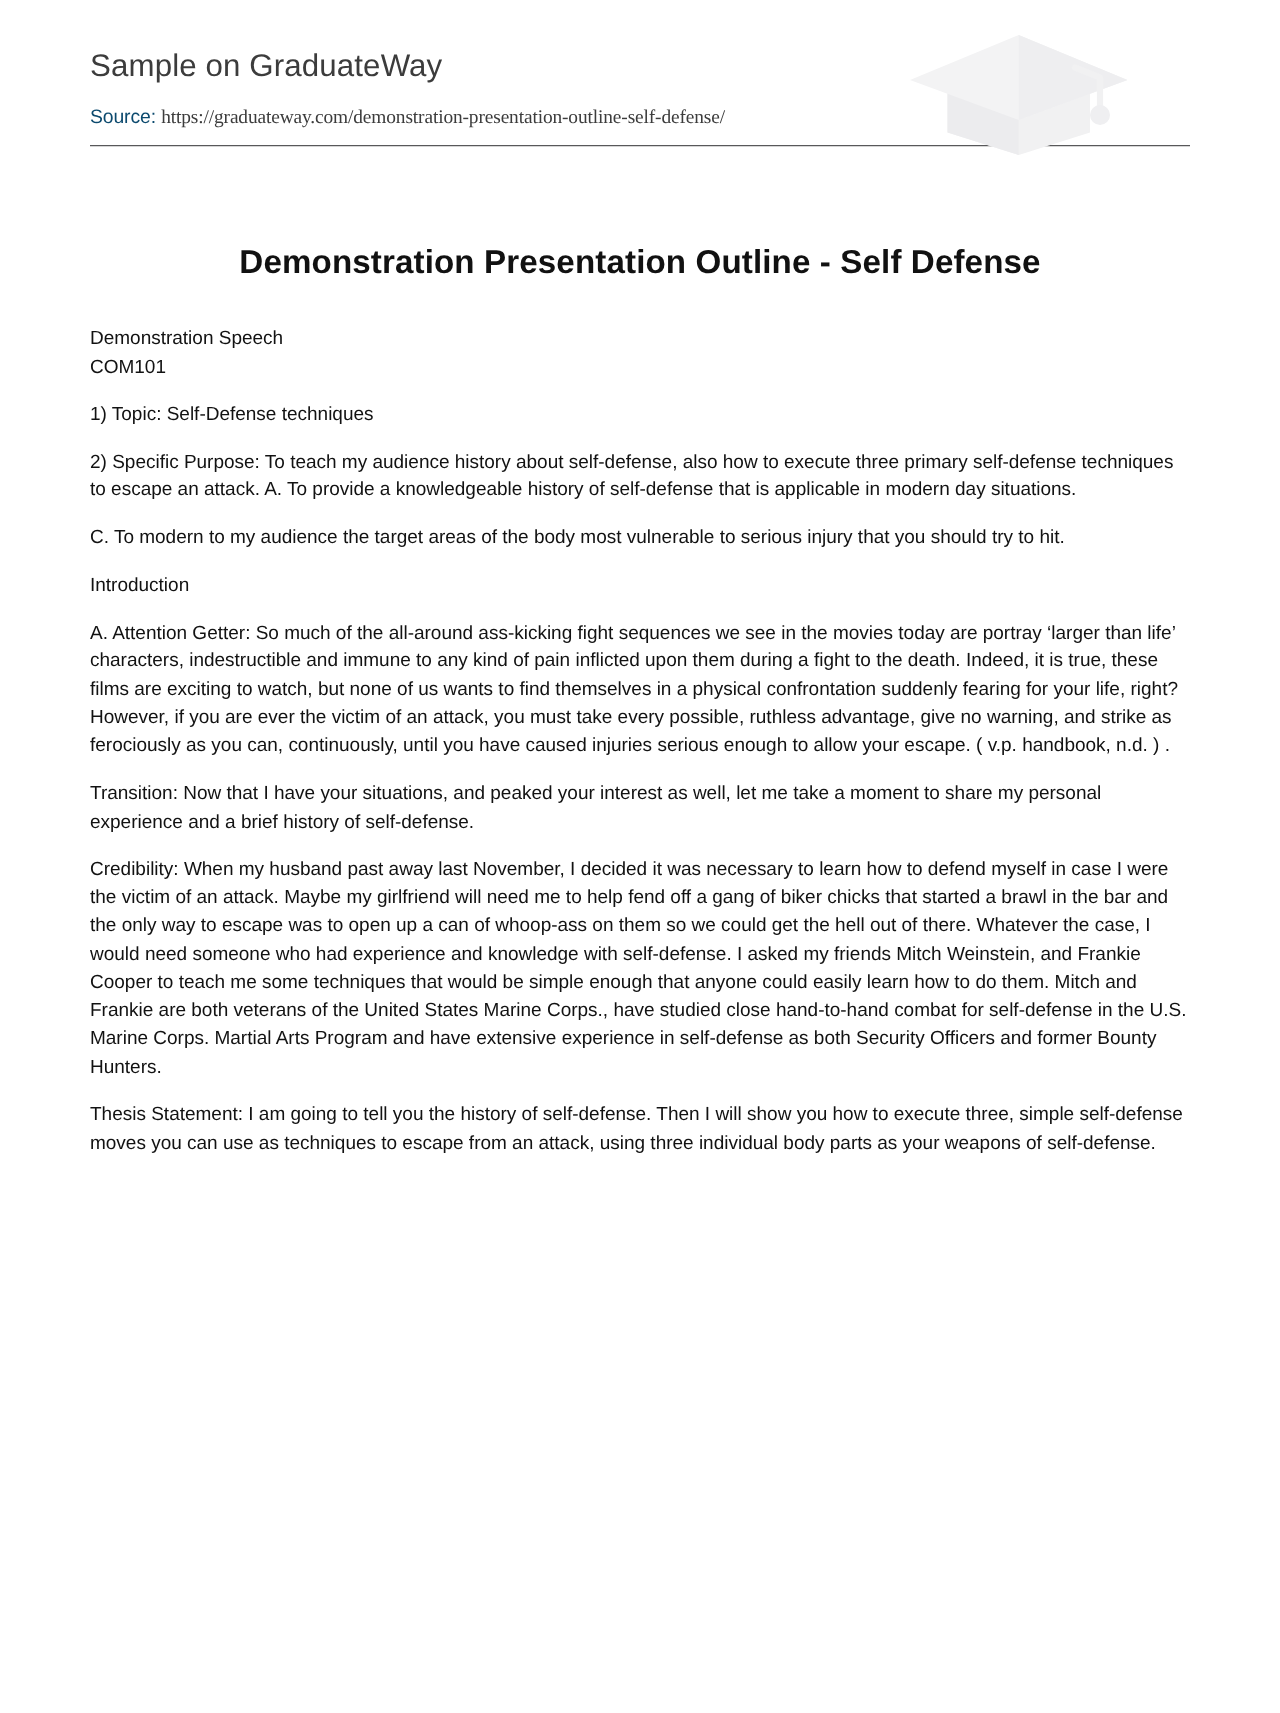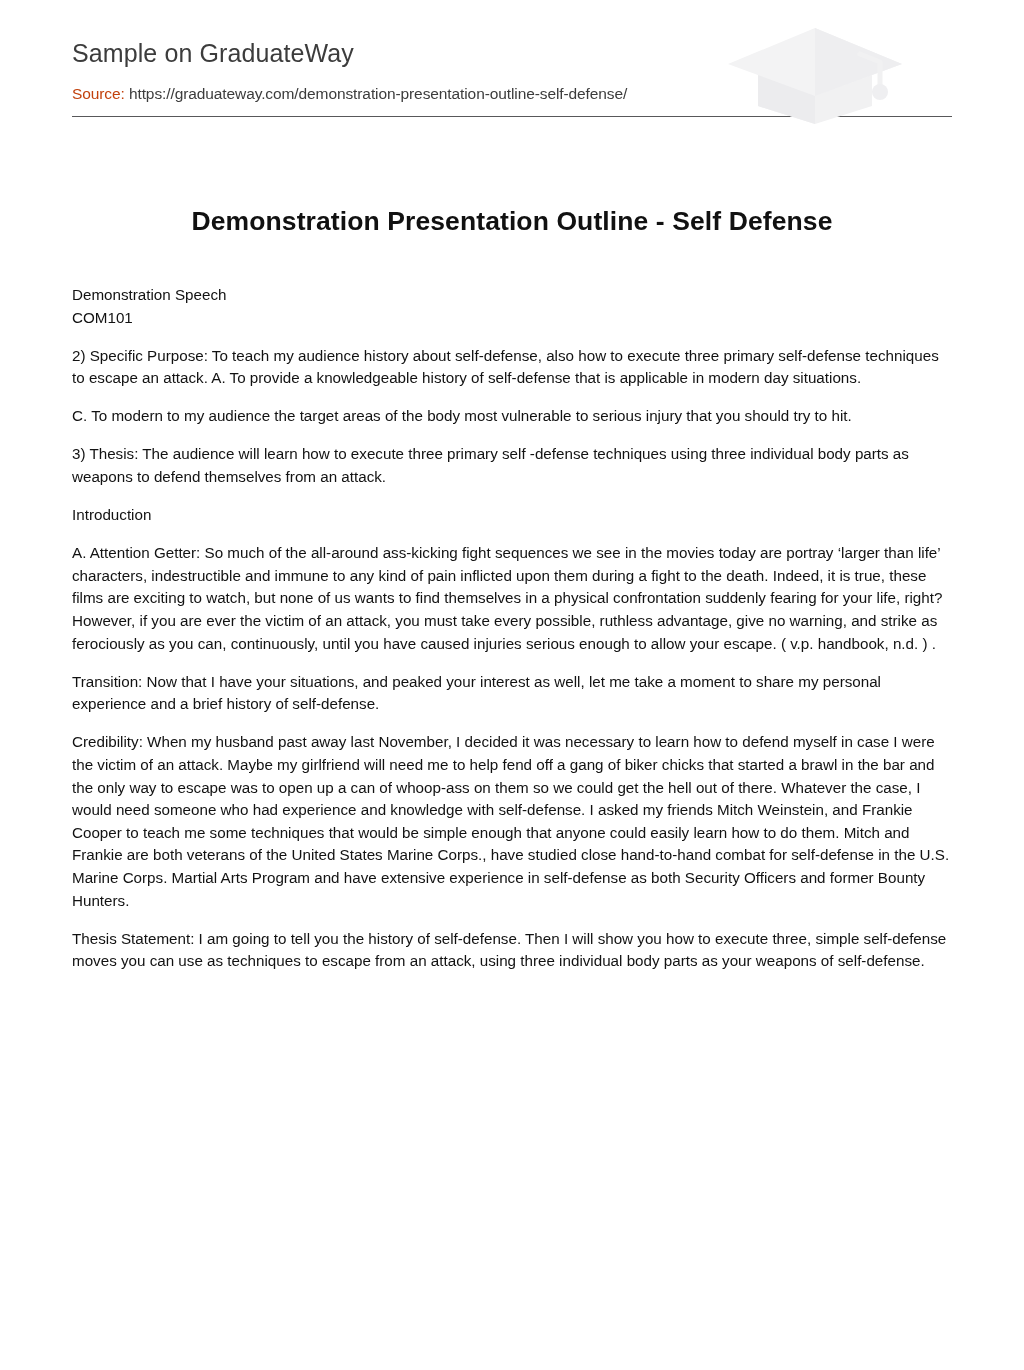--- a/index.html
+++ b/index.html
@@ -42,22 +42,22 @@
   .source-line {
     font-family: "Liberation Sans", sans-serif;
     font-size: 15.5px;
     font-weight: 400;
     color: #3c3c3c;
     margin: 0;
     padding-top: 17px;
     white-space: nowrap;
     letter-spacing: -0.1px;
   }
-  .source-label { color: #c2410c; }
-  .source-url  { color: #3c3c3c; }
+  .source-label { color: #0c4a6e; }
+  .source-url  { color: #3c3c3c; font-family: Liberation Serif, serif; }
 
   
   .logo-wrap {
     position: absolute;
     right: 42px;
     top: 24px;
     width: 190px;
     height: 108px;
     pointer-events: none;
   }
@@ -70,21 +70,21 @@
     width: 100%;
   }
 
   
   .doc-title {
     text-align: center;
     font-family: "Liberation Sans Narrow", "Liberation Sans", sans-serif;
     font-size: 26.5px;
     font-weight: 700;
     color: #111111;
-    margin: 12px;
+    margin: 0;
     padding-top: 52px;
     letter-spacing: 0.1px;
   }
 
   
   .doc-body {
     padding-top: 35px;
     font-size: 15.2px;
     line-height: 22.6px;
     color: #121212;
@@ -125,23 +125,23 @@
     </p>
 
     <hr class="header-rule">
   </div>
 
   <h1 class="doc-title">Demonstration Presentation Outline - Self Defense</h1>
 
   <div class="doc-body">
     <p class="para tight">Demonstration Speech</p>
     <p class="para">COM101</p>
+    <p class="para">1) Topic: Self-Defense techniques</p>
     <p class="para">2) Specific Purpose: To teach my audience history about self-defense, also how to execute three primary self-defense techniques to escape an attack. A. To provide a knowledgeable history of self-defense that is applicable in modern day situations.</p>
     <p class="para">C. To modern to my audience the target areas of the body most vulnerable to serious injury that you should try to hit.</p>
-    <p class="para">3) Thesis: The audience will learn how to execute three primary self -defense techniques using three individual body parts as weapons to defend themselves from an attack.</p>
     <p class="para">Introduction</p>
     <p class="para">A. Attention Getter: So much of the all-around ass-kicking fight sequences we see in the movies today are portray ‘larger than life’ characters, indestructible and immune to any kind of pain inflicted upon them during a fight to the death. Indeed, it is true, these films are exciting to watch, but none of us wants to find themselves in a physical confrontation suddenly fearing for your life, right? However, if you are ever the victim of an attack, you must take every possible, ruthless advantage, give no warning, and strike as ferociously as you can, continuously, until you have caused injuries serious enough to allow your escape. ( v.p. handbook, n.d. ) .</p>
     <p class="para">Transition: Now that I have your situations, and peaked your interest as well, let me take a moment to share my personal experience and a brief history of self-defense.</p>
     <p class="para">Credibility: When my husband past away last November, I decided it was necessary to learn how to defend myself in case I were the victim of an attack. Maybe my girlfriend will need me to help fend off a gang of biker chicks that started a brawl in the bar and the only way to escape was to open up a can of whoop-ass on them so we could get the hell out of there. Whatever the case, I would need someone who had experience and knowledge with self-defense. I asked my friends Mitch Weinstein, and Frankie Cooper to teach me some techniques that would be simple enough that anyone could easily learn how to do them. Mitch and Frankie are both veterans of the United States Marine Corps., have studied close hand-to-hand combat for self-defense in the U.S. Marine Corps. Martial Arts Program and have extensive experience in self-defense as both Security Officers and former Bounty Hunters.</p>
     <p class="para">Thesis Statement: I am going to tell you the history of self-defense. Then I will show you how to execute three, simple self-defense moves you can use as techniques to escape from an attack, using three individual body parts as your weapons of self-defense.</p>
   </div>
 
 </div>
 
 </body></html>

